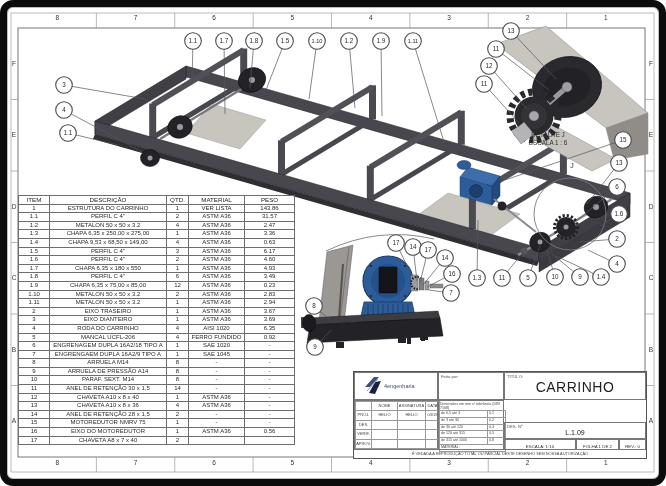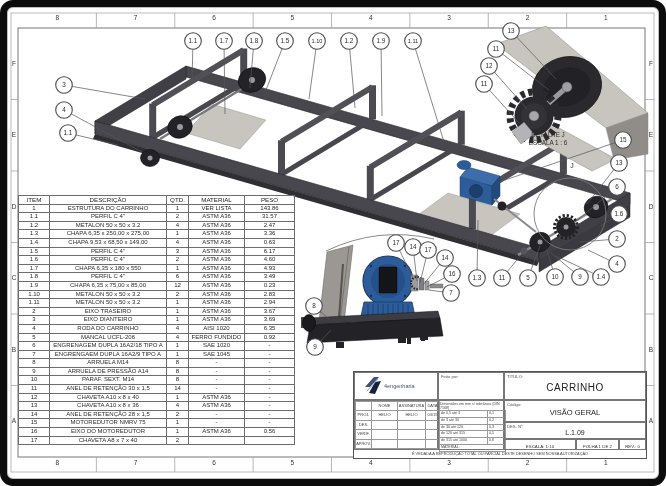--- a/index.html
+++ b/index.html
@@ -14,21 +14,21 @@
   #bom{position:absolute;left:18px;top:195px;z-index:10;border-collapse:collapse;table-layout:fixed;}
   #bom th,#bom td{border:1px solid #6d6d6d;font-size:6px;font-weight:normal;color:#2b2b2b;
       text-align:center;padding:0;height:7.6px;line-height:7.6px;overflow:hidden;white-space:nowrap;}
   #bom th{font-size:6.2px;color:#222;}
   
   #titleblock{position:absolute;left:353px;top:371px;width:292px;height:86px;z-index:10;
       border:1px solid #555;background:#fff;}
   .tb-cell{position:absolute;border:0.5px solid #777;box-sizing:border-box;}
   .tb-lab{position:absolute;left:2px;top:1px;font-size:4.2px;color:#555;}
   .tb-big{position:absolute;left:0;right:0;top:45%;transform:translateY(-50%);
-      text-align:center;font-size:10px;color:#222;letter-spacing:0.5px;padding-top:4px;}
+      text-align:center;font-size:14px;color:#222;letter-spacing:0.5px;padding-top:4px;}
   .tb-mid{position:absolute;left:0;right:0;top:52%;transform:translateY(-50%);
       text-align:center;font-size:7.5px;color:#222;padding-top:3px;}
   .tb-small-center{position:absolute;left:0;right:0;top:55%;transform:translateY(-50%);
       text-align:center;font-size:4.4px;color:#333;padding-top:2px;}
   #signtable{border-collapse:collapse;width:100%;table-layout:fixed;}
   #signtable td,#signtable th{border:0.5px solid #999;font-size:4px;font-weight:normal;color:#444;
       height:8.4px;line-height:8.4px;padding:0;text-align:center;overflow:hidden;white-space:nowrap;}
   #toltable{border-collapse:collapse;width:100%;table-layout:fixed;}
   #toltable td{border:0.5px solid #999;font-size:3.6px;color:#444;height:5.8px;line-height:5.8px;
       padding:0 1px;overflow:hidden;white-space:nowrap;}
@@ -721,24 +721,20 @@
               <td>de 315 até 1000</td>
               <td>0,8</td>
             </tr>
             <tr>
               <td colspan="2">MATERIAL:</td>
             </tr>
           </tbody>
       </table>
     </div>
 
-    <div class="tb-cell" style="left:150px;top:28px;width:142px;height:22px;">
-      <span class="tb-lab">Código:</span>
-      <div class="tb-mid">VISÃO GERAL</div>
-    </div>
     <div class="tb-cell" style="left:150px;top:50px;width:142px;height:17px;">
       <span class="tb-lab">DES. Nº</span>
       <div class="tb-mid" style="font-size:7px;">L.1.09</div>
     </div>
     <div class="tb-cell" style="left:150px;top:67px;width:72px;height:11px;">
       <div class="tb-small-center">ESCALA: 1:10</div>
     </div>
     <div class="tb-cell" style="left:222px;top:67px;width:43px;height:11px;">
       <div class="tb-small-center">FOLHA 1 DE 2</div>
     </div>

